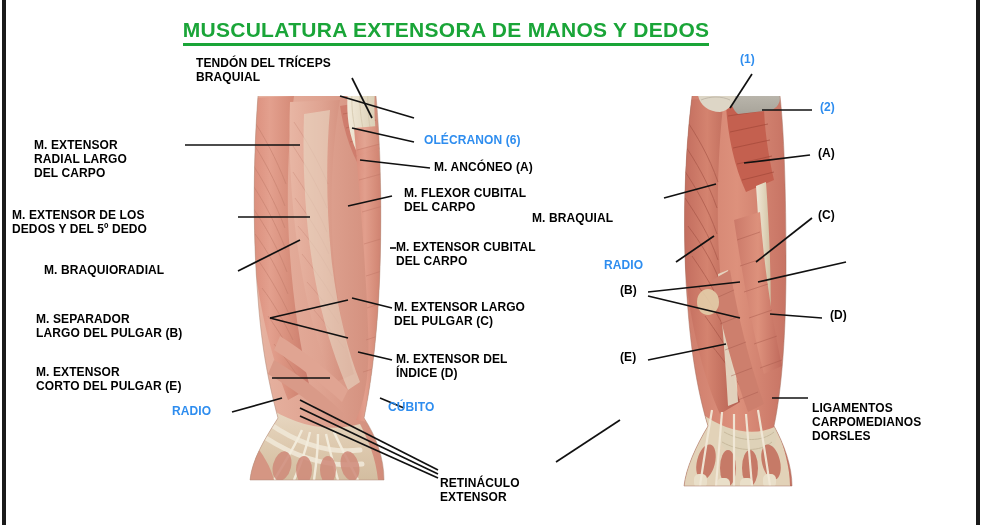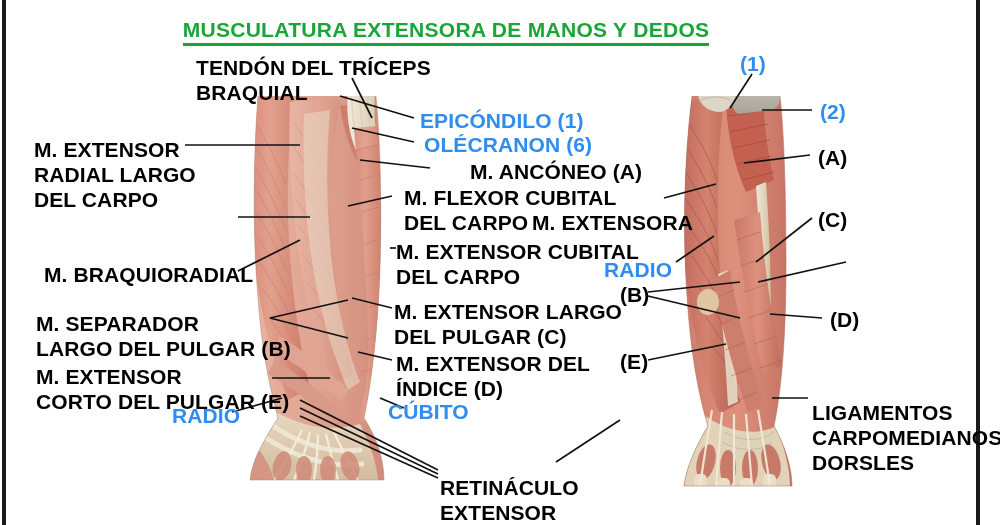--- a/index.html
+++ b/index.html
@@ -15,21 +15,21 @@
   
   #title{
     position:absolute;left:0;right:0;top:18px;text-align:center;
     font-size:21px;font-weight:bold;letter-spacing:.3px;
     color:#1aa538;
   }
   #title span{border-bottom:3px solid #1aa538;padding-bottom:2px;}
 
   
   .lbl{
-    position:absolute;font-size:21px;font-weight:bold;color:#000;
+    position:absolute;font-size:12px;font-weight:bold;color:#000;
     line-height:1.18;white-space:pre;letter-spacing:.1px;
   }
   .lbl.blue{color:#2e8def;}
 
   
   #leaders{position:absolute;left:0;top:0;width:1000px;height:525px;pointer-events:none;}
   #leaders line{stroke:#111;stroke-width:1.7;}
 
   
   .figure{position:absolute;}
@@ -344,33 +344,34 @@
     <line x1="648" y1="292" x2="740" y2="282"></line>
     <line x1="648" y1="296" x2="740" y2="318"></line>
     <line x1="648" y1="360" x2="726" y2="344"></line>
   </svg>
 
   <div class="lbl" style="left:196px;top:56px;">TENDÓN DEL TRÍCEPS
 BRAQUIAL</div>
   <div class="lbl" style="left:34px;top:138px;">M. EXTENSOR
 RADIAL LARGO
 DEL CARPO</div>
+  <div class="lbl" style="left:12px;top:208px;">M. EXTENSOR DE LOS
+DEDOS Y DEL 5º DEDO</div>
   <div class="lbl" style="left:44px;top:263px;">M. BRAQUIORADIAL</div>
   <div class="lbl" style="left:36px;top:312px;">M. SEPARADOR
 LARGO DEL PULGAR (B)</div>
   <div class="lbl" style="left:36px;top:365px;">M. EXTENSOR
 CORTO DEL PULGAR (E)</div>
   <div class="lbl blue" style="left:172px;top:404px;">RADIO</div>
 
-  <div class="lbl blue" style="left:420px;top:109px;">EPICÓNDILO (1)</div>
   <div class="lbl blue" style="left:424px;top:133px;">OLÉCRANON (6)</div>
-  <div class="lbl" style="left:434px;top:160px;margin-left:36px;">M. ANCÓNEO (A)</div>
+  <div class="lbl" style="left:434px;top:160px;">M. ANCÓNEO (A)</div>
   <div class="lbl" style="left:404px;top:186px;">M. FLEXOR CUBITAL
 DEL CARPO</div>
-  <div class="lbl" style="left:532px;top:211px;">M. EXTENSORA</div>
+  <div class="lbl" style="left:532px;top:211px;">M. BRAQUIAL</div>
   <div class="lbl" style="left:396px;top:240px;">M. EXTENSOR CUBITAL
 DEL CARPO</div>
   <div class="lbl" style="left:396px;top:352px;">M. EXTENSOR DEL
 ÍNDICE (D)</div>
   <div class="lbl" style="left:394px;top:300px;">M. EXTENSOR LARGO
 DEL PULGAR (C)</div>
   <div class="lbl blue" style="left:388px;top:400px;">CÚBITO</div>
   <div class="lbl" style="left:440px;top:476px;">RETINÁCULO
 EXTENSOR</div>
 

